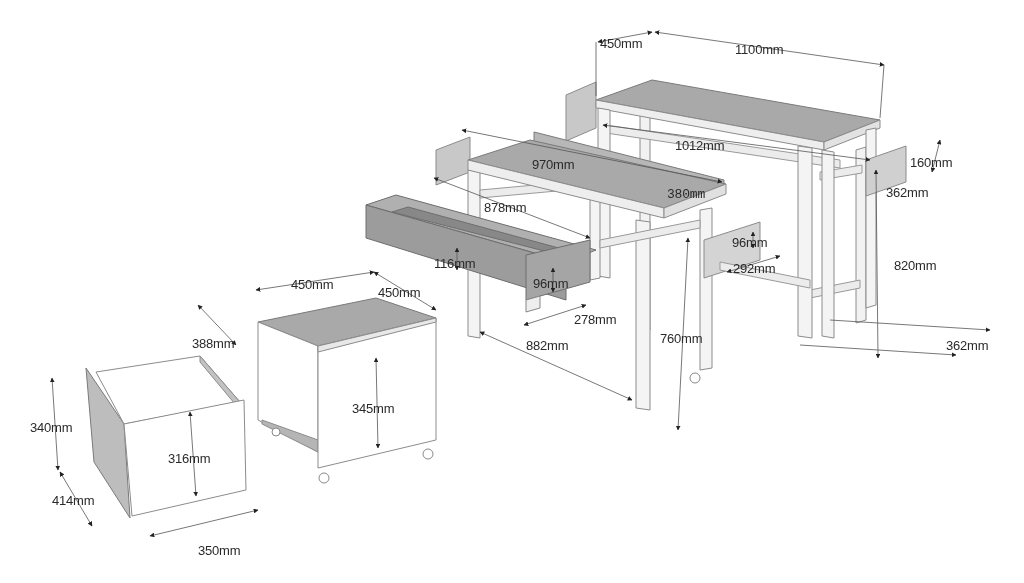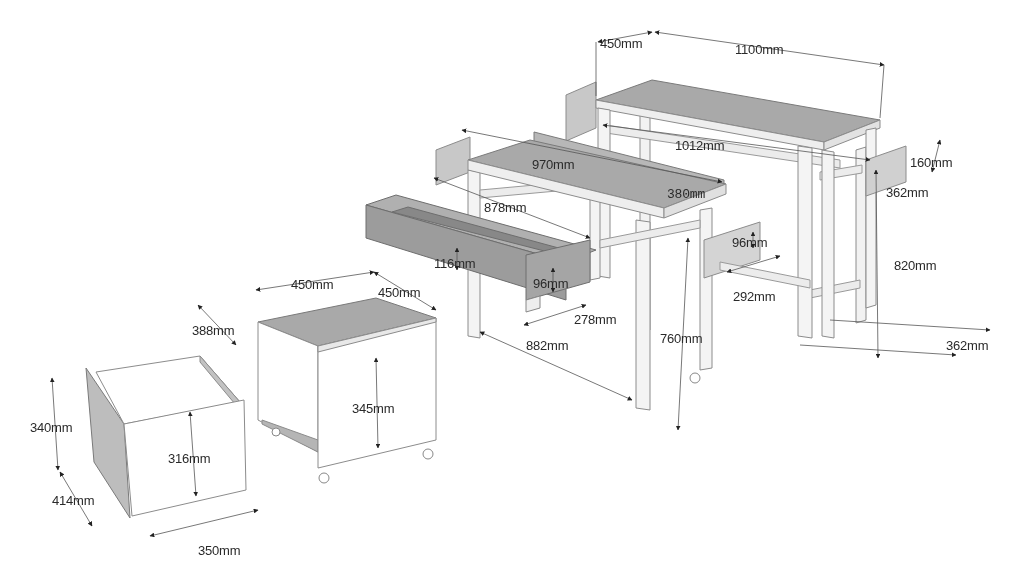--- a/index.html
+++ b/index.html
@@ -127,24 +127,24 @@
 <span class="lbl" style="left:886px;top:185px;">362mm</span>
 <span class="lbl" style="left:866px;top:258px;padding-left:28px;">820mm</span>
 <span class="lbl" style="left:946px;top:338px;">362mm</span>
 <span class="lbl" style="left:532px;top:157px;">970mm</span>
 <span class="lbl" style="left:667px;top:187px;font-family:Liberation Mono, monospace;">380mm</span>
 <span class="lbl" style="left:484px;top:200px;">878mm</span>
 <span class="lbl" style="left:434px;top:256px;">116mm</span>
 <span class="lbl" style="left:533px;top:276px;">96mm</span>
 <span class="lbl" style="left:530px;top:312px;margin-left:44px;">278mm</span>
 <span class="lbl" style="left:732px;top:235px;">96mm</span>
-<span class="lbl" style="left:733px;top:261px;margin-top:28px;">292mm</span>
+<span class="lbl" style="left:733px;top:261px;">292mm</span>
 <span class="lbl" style="left:660px;top:331px;">760mm</span>
 <span class="lbl" style="left:526px;top:338px;">882mm</span>
 <span class="lbl" style="left:291px;top:277px;">450mm</span>
 <span class="lbl" style="left:378px;top:285px;">450mm</span>
 <span class="lbl" style="left:352px;top:401px;">345mm</span>
-<span class="lbl" style="left:192px;top:323px;">388mm</span>
+<span class="lbl" style="left:192px;top:336px;">388mm</span>
 <span class="lbl" style="left:30px;top:420px;">340mm</span>
 <span class="lbl" style="left:168px;top:451px;">316mm</span>
 <span class="lbl" style="left:52px;top:493px;">414mm</span>
 <span class="lbl" style="left:198px;top:519px;margin-top:24px;">350mm</span>
 </div>
 
 </body></html>

